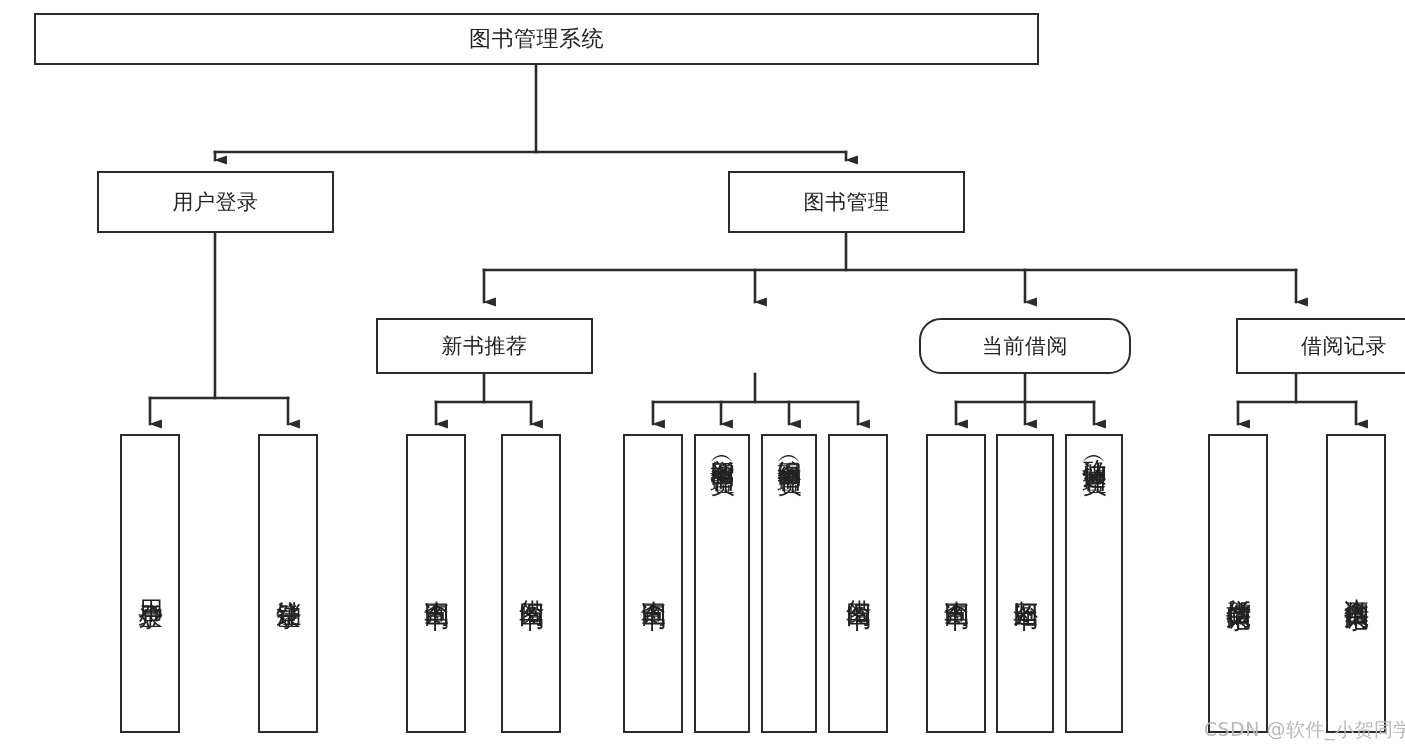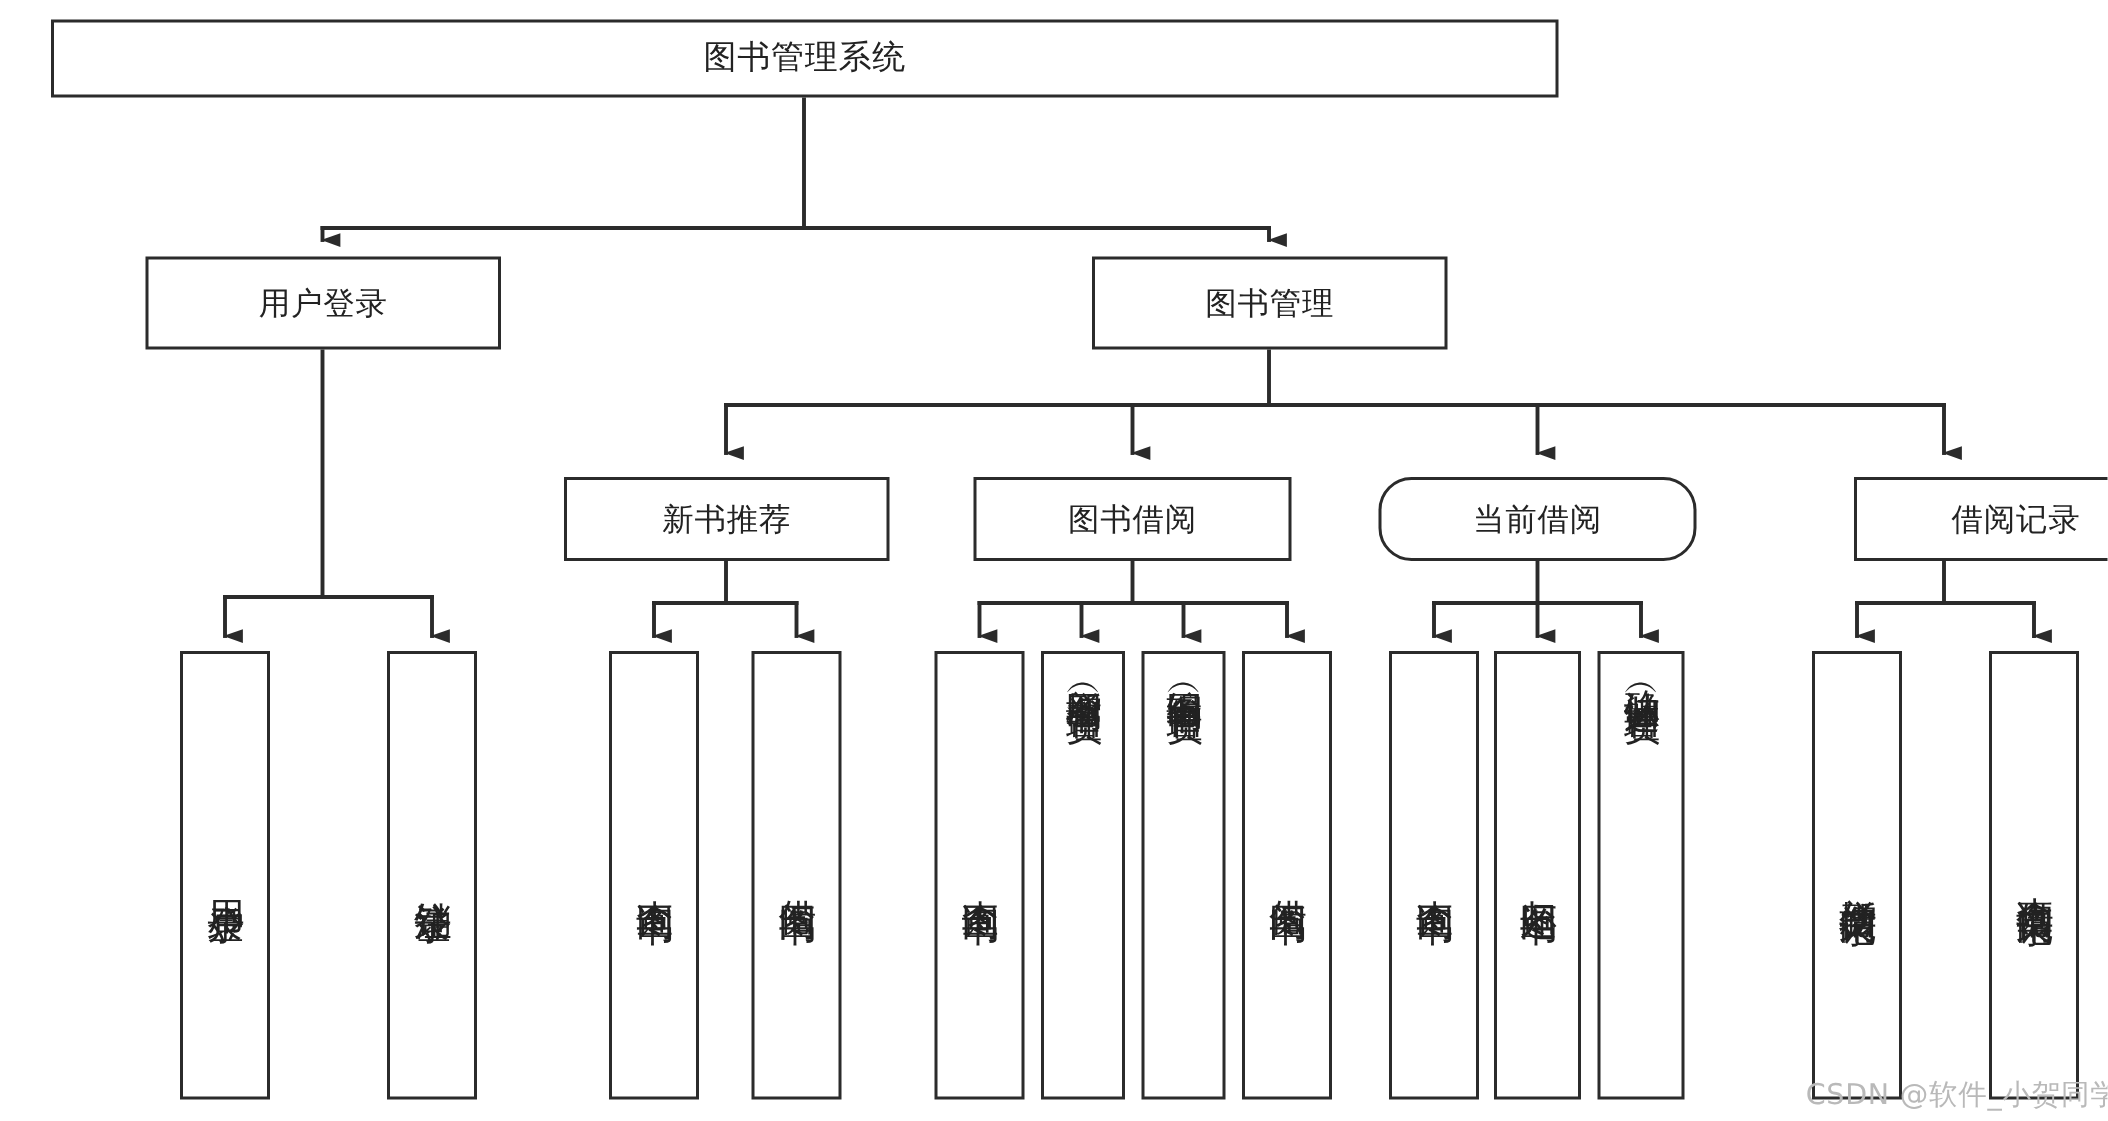--- a/index.html
+++ b/index.html
@@ -151,23 +151,20 @@
   <div class="node horiz" style="left:81px; top:171px; width:237px; height:62px;">
     <span class="label">用户登录</span>
   </div>
   <div class="node horiz" style="left:712px; top:171px; width:237px; height:62px;">
     <span class="label">图书管理</span>
   </div>
 
   <div class="node horiz" style="left:360px; top:318px; width:217px; height:56px;">
     <span class="label">新书推荐</span>
   </div>
-  <div class="node horiz" style="left:633px; top:318px; width:212px; height:56px;">
-    <span class="label">图书借阅</span>
-  </div>
   <div class="node horiz" style="left:903px; top:318px; width:212px; height:56px;border-radius:22px;">
     <span class="label">当前借阅</span>
   </div>
   <div class="node horiz" style="left:1220px; top:318px; width:216px; height:56px;">
     <span class="label">借阅记录</span>
   </div>
 
   <div class="node vert mid" style="left:104px; top:434px; width:60px; height:299px;">
     <span class="label">用户登录</span>
   </div>

